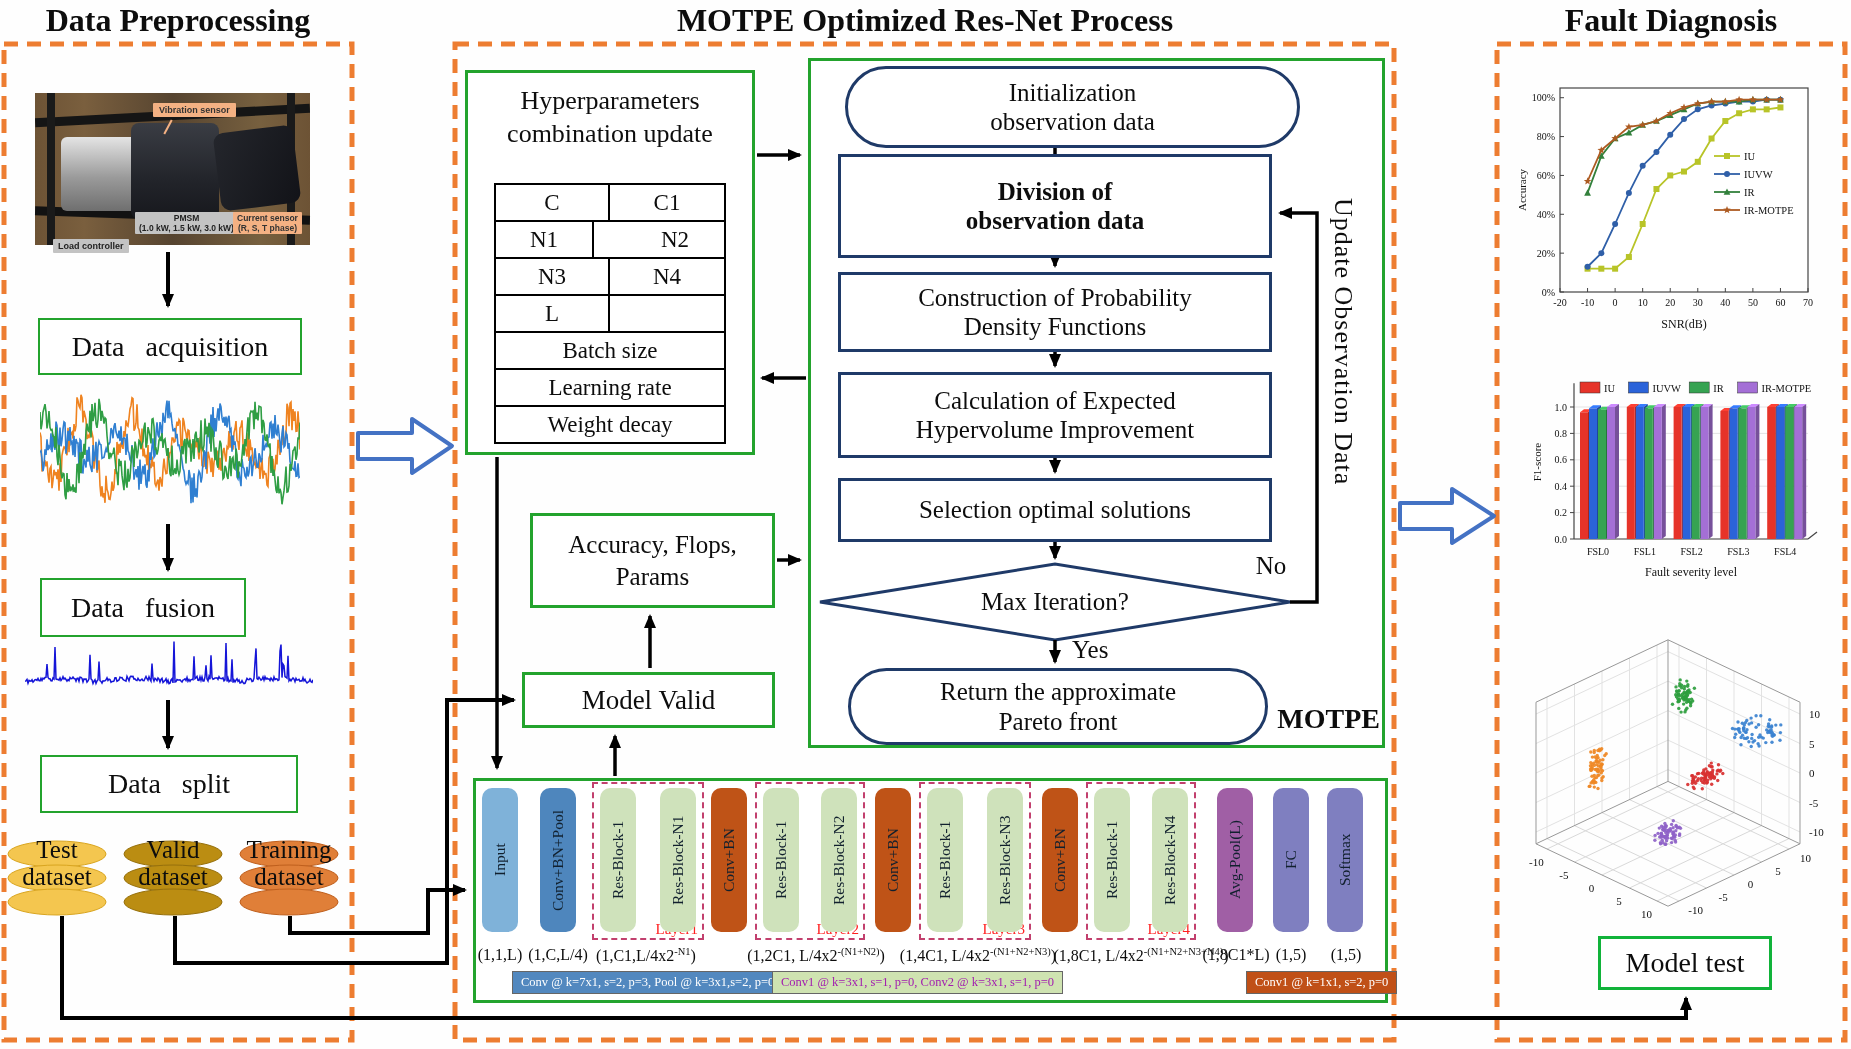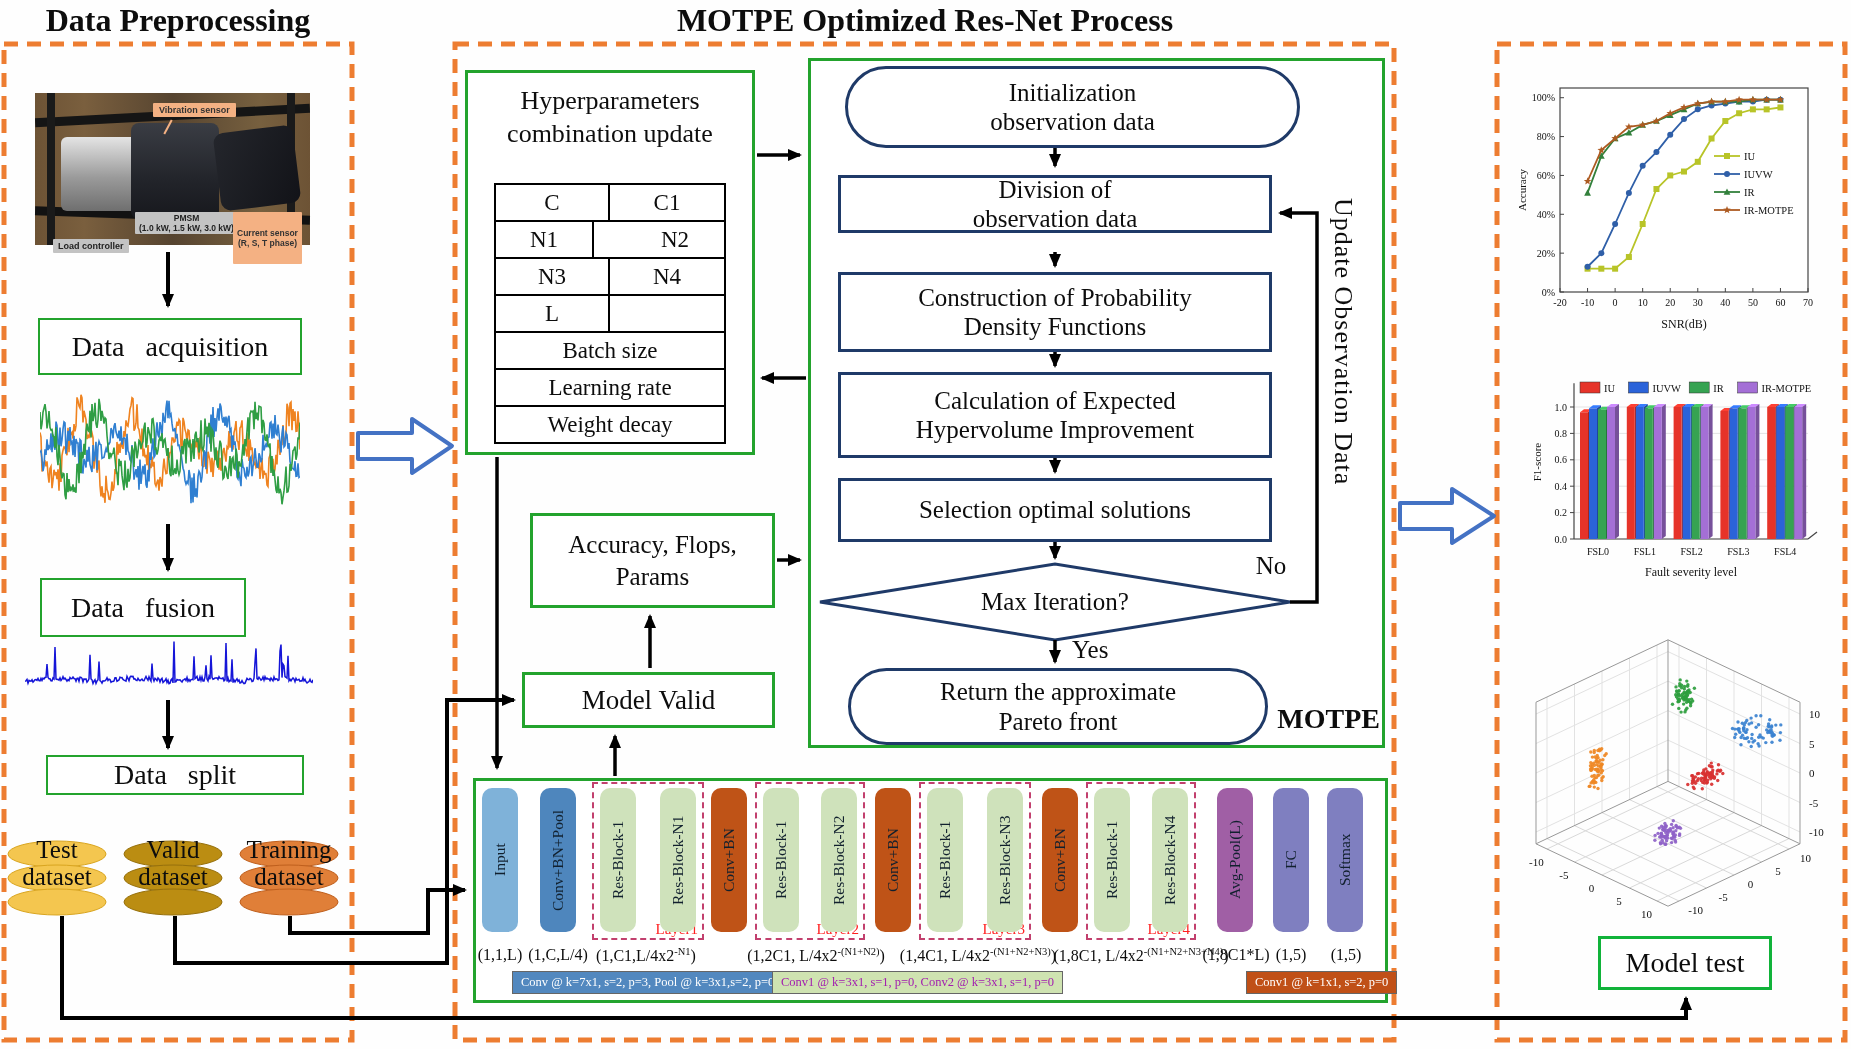--- a/index.html
+++ b/index.html
@@ -73,53 +73,54 @@
       <polyline points="1025,860 1039,860" fill="none" stroke="#000" stroke-width="2.5" marker-end="url(#ah)"></polyline>
       <polyline points="1080,860 1091,860" fill="none" stroke="#000" stroke-width="2.5" marker-end="url(#ah)"></polyline>
       <polyline points="1132,860 1149,860" fill="none" stroke="#000" stroke-width="2.5" stroke-dasharray="5 4" marker-end="url(#ah)"></polyline>
       <polyline points="1190,860 1214,860" fill="none" stroke="#000" stroke-width="2.5" marker-end="url(#ah)"></polyline>
       <polyline points="1255,860 1270,860" fill="none" stroke="#000" stroke-width="2.5" marker-end="url(#ah)"></polyline>
       <polyline points="1311,860 1324,860" fill="none" stroke="#000" stroke-width="2.5" marker-end="url(#ah)"></polyline>
     </svg>
 
   <div class="ptitle" style="left:178px;top:2px;">Data Preprocessing</div>
   <div class="ptitle" style="left:925px;top:2px;">MOTPE Optimized Res-Net Process</div>
+  <div class="ptitle" style="left:1671px;top:2px;">Fault Diagnosis</div>
 
   <div class="abs" style="left:35px;top:93px;width:275px;height:152px;background:linear-gradient(90deg,#6d5335 0%,#7a5f3e 18%,#564430 50%,#77603f 82%,#6d5335 100%);z-index:5;">
     <div class="abs" style="left:0;top:18px;width:275px;height:9px;background:#151515;transform:rotate(-3deg);"></div>
     <div class="abs" style="left:0;top:118px;width:275px;height:9px;background:#121212;transform:rotate(2deg);"></div>
     <div class="abs" style="left:12px;top:0;width:8px;height:152px;background:#1a1a1a;"></div>
     <div class="abs" style="left:252px;top:0;width:8px;height:152px;background:#1a1a1a;"></div>
     <div class="abs" style="left:26px;top:44px;width:76px;height:74px;border-radius:6px;background:linear-gradient(180deg,#e4e4e4,#9a9a9a 55%,#6f6f6f);"></div>
     <div class="abs" style="left:96px;top:30px;width:88px;height:96px;border-radius:8px;background:linear-gradient(180deg,#3a3d44,#22242a 60%,#17181d);"></div>
     <div class="abs" style="left:182px;top:36px;width:80px;height:78px;border-radius:10px;background:linear-gradient(120deg,#24262c,#121318);transform:rotate(-7deg);"></div>
     <div class="chip salmon" style="left:118px;top:10px;padding:2px 6px;font-size:9px;">Vibration sensor</div>
     <div class="abs" style="left:132px;top:26px;width:2px;height:16px;background:#f4b183;transform:rotate(28deg);z-index:6;"></div>
     <div class="chip gray" style="left:18px;top:126px;padding:2px 5px;font-size:9px;margin-top:20px;">Load controller</div>
     <div class="chip gray" style="left:100px;top:119px;padding:1px 4px;font-size:8.5px;line-height:1.2;">PMSM
 (1.0 kW, 1.5 kW, 3.0 kW)</div>
-    <div class="chip salmon" style="left:198px;top:119px;padding:16px 4px;font-size:8.5px;line-height:1.2;">Current sensor
+    <div class="chip salmon" style="left:198px;top:119px;padding:1px 4px;font-size:8.5px;line-height:1.2;">Current sensor
 (R, S, T phase)</div>
   </div>
 
   <div class="gbox step" style="left:38px;top:318px;width:264px;height:57px;border-width:2.5px;">Data   acquisition</div>
 
   <svg id="sig3" class="abs" style="left:40px;top:378px;z-index:5;" width="260" height="142">
       <polyline points="0,54.4 1,59.2 2,93.5 3,87.3 4,84.3 5,83.4 6,88.4 7,83.4 8,96.4 9,104.6 10,90.4 11,88.4 12,110.1 13,102.4 14,91.7 15,97.3 16,94.1 17,101.1 18,91.4 19,112.6 20,85.3 21,103.9 22,77.4 23,72.3 24,68.9 25,69.6 26,74.3 27,77.3 28,49.7 29,74.1 30,57.8 31,56.1 32,54.4 33,60.7 34,46.0 35,53.4 36,47.9 37,19.4 38,22.6 39,28.1 40,30.2 41,16.7 42,19.9 43,44.4 44,32.8 45,37.2 46,41.6 47,61.2 48,56.6 49,60.2 50,52.4 51,57.8 52,55.0 53,59.6 54,90.8 55,75.4 56,75.4 57,94.8 58,88.7 59,82.5 60,107.6 61,118.5 62,108.2 63,119.5 64,115.0 65,124.8 66,97.7 67,111.3 68,114.4 69,121.2 70,121.5 71,114.8 72,103.6 73,112.8 74,109.2 75,91.0 76,96.0 77,63.9 78,76.8 79,65.9 80,74.9 81,64.6 82,67.4 83,70.9 84,53.0 85,58.7 86,42.3 87,47.0 88,48.1 89,40.2 90,30.9 91,27.7 92,19.8 93,20.7 94,52.8 95,50.4 96,45.2 97,26.4 98,49.5 99,51.5 100,58.7 101,71.5 102,50.6 103,78.3 104,70.5 105,79.4 106,76.8 107,87.3 108,67.1 109,99.2 110,85.5 111,90.2 112,78.6 113,88.6 114,83.8 115,105.5 116,108.0 117,104.2 118,101.6 119,112.6 120,99.0 121,102.4 122,108.6 123,91.2 124,80.5 125,90.6 126,95.6 127,95.2 128,70.2 129,80.2 130,75.0 131,74.2 132,60.0 133,60.0 134,64.2 135,63.4 136,51.1 137,43.6 138,47.9 139,41.5 140,43.2 141,68.5 142,71.6 143,39.9 144,43.6 145,51.6 146,55.1 147,63.6 148,52.0 149,52.7 150,68.4 151,66.9 152,71.3 153,63.6 154,74.2 155,62.6 156,69.4 157,61.8 158,71.4 159,81.4 160,59.3 161,66.6 162,87.5 163,88.8 164,88.2 165,77.5 166,75.9 167,95.8 168,73.7 169,77.9 170,82.1 171,94.3 172,79.7 173,99.0 174,84.2 175,79.8 176,75.9 177,81.8 178,72.6 179,91.7 180,79.9 181,92.8 182,86.5 183,73.4 184,69.9 185,77.3 186,83.7 187,69.3 188,71.4 189,53.1 190,69.8 191,58.2 192,64.4 193,71.7 194,54.6 195,50.8 196,43.1 197,62.8 198,64.1 199,71.9 200,50.0 201,48.4 202,42.4 203,65.3 204,73.3 205,69.7 206,72.6 207,78.7 208,55.4 209,82.9 210,61.2 211,72.1 212,69.3 213,82.5 214,86.3 215,84.0 216,89.6 217,88.2 218,89.3 219,80.2 220,100.9 221,90.5 222,80.0 223,100.7 224,92.6 225,96.1 226,95.8 227,106.9 228,108.4 229,80.1 230,77.0 231,81.5 232,87.5 233,80.7 234,95.7 235,91.1 236,76.9 237,86.5 238,61.8 239,65.7 240,77.0 241,65.2 242,66.0 243,47.1 244,63.8 245,63.1 246,56.4 247,25.7 248,29.6 249,48.2 250,25.3 251,24.1 252,52.3 253,31.1 254,42.9 255,33.3 256,53.3 257,53.1 258,33.4 259,49.8 260,71.4" fill="none" stroke="#ef8320" stroke-width="1.6"></polyline>
       <polyline points="0,74.4 1,72.9 2,81.2 3,93.1 4,87.8 5,71.4 6,76.9 7,61.4 8,72.1 9,68.4 10,70.1 11,55.4 12,74.1 13,56.5 14,68.2 15,71.7 16,43.6 17,47.6 18,65.1 19,70.5 20,49.5 21,68.3 22,61.8 23,51.1 24,43.9 25,44.9 26,75.7 27,66.6 28,52.9 29,62.9 30,49.0 31,65.5 32,63.8 33,77.3 34,57.8 35,78.9 36,61.0 37,64.7 38,64.9 39,89.2 40,61.6 41,62.8 42,94.7 43,94.9 44,80.9 45,84.6 46,89.5 47,71.7 48,83.7 49,68.7 50,86.3 51,90.3 52,94.0 53,67.1 54,83.3 55,75.6 56,63.8 57,92.1 58,68.7 59,63.3 60,66.2 61,66.8 62,80.3 63,79.6 64,79.4 65,74.6 66,70.7 67,74.4 68,65.2 69,66.0 70,64.2 71,50.2 72,52.4 73,60.3 74,48.5 75,45.2 76,53.8 77,57.3 78,60.3 79,52.5 80,63.1 81,48.3 82,66.6 83,60.8 84,59.9 85,60.3 86,77.0 87,55.8 88,72.9 89,75.0 90,81.7 91,83.2 92,67.1 93,81.3 94,101.6 95,95.9 96,91.2 97,99.3 98,88.0 99,111.7 100,81.6 101,106.0 102,95.5 103,87.8 104,96.4 105,86.4 106,106.5 107,109.8 108,91.9 109,103.4 110,74.3 111,82.0 112,68.3 113,60.4 114,79.2 115,77.5 116,55.2 117,44.3 118,56.8 119,59.5 120,44.1 121,48.6 122,59.4 123,34.9 124,41.5 125,44.7 126,30.0 127,22.5 128,40.2 129,22.9 130,38.2 131,36.2 132,45.4 133,52.6 134,52.6 135,50.1 136,60.4 137,55.7 138,67.4 139,67.0 140,71.5 141,75.5 142,82.7 143,90.2 144,93.2 145,102.7 146,106.1 147,103.6 148,105.3 149,92.0 150,98.0 151,125.1 152,99.6 153,124.4 154,95.2 155,119.0 156,110.4 157,119.4 158,98.6 159,93.2 160,95.2 161,104.5 162,98.9 163,84.0 164,72.2 165,74.6 166,91.3 167,57.9 168,55.1 169,53.9 170,65.8 171,36.6 172,56.9 173,29.1 174,58.9 175,40.1 176,53.5 177,39.3 178,30.4 179,42.7 180,25.6 181,29.0 182,39.9 183,44.7 184,38.9 185,48.0 186,38.5 187,49.5 188,40.4 189,37.9 190,53.2 191,51.3 192,73.6 193,57.4 194,66.9 195,63.2 196,75.1 197,99.1 198,100.9 199,93.6 200,101.3 201,108.1 202,81.2 203,88.9 204,90.3 205,97.9 206,99.7 207,88.9 208,98.5 209,94.5 210,80.8 211,78.9 212,98.1 213,88.6 214,81.8 215,70.2 216,80.8 217,89.1 218,89.2 219,75.2 220,78.2 221,84.4 222,80.8 223,56.8 224,72.5 225,68.7 226,66.1 227,69.2 228,59.7 229,59.0 230,45.2 231,44.1 232,60.7 233,45.5 234,60.2 235,37.1 236,55.6 237,56.8 238,46.7 239,55.7 240,64.4 241,74.4 242,55.7 243,48.0 244,69.0 245,67.8 246,54.9 247,57.0 248,70.8 249,65.1 250,83.5 251,86.8 252,90.3 253,90.6 254,91.8 255,83.2 256,98.2 257,98.0 258,85.2 259,99.4 260,98.5" fill="none" stroke="#2f7fd1" stroke-width="1.6"></polyline>
       <polyline points="0,34.0 1,51.3 2,45.7 3,34.2 4,30.3 5,26.1 6,33.8 7,50.4 8,44.2 9,33.0 10,49.6 11,52.1 12,51.5 13,58.2 14,58.8 15,70.0 16,49.4 17,78.1 18,87.1 19,66.7 20,79.0 21,94.8 22,100.4 23,95.3 24,96.0 25,116.9 26,121.3 27,95.1 28,114.2 29,101.1 30,113.2 31,109.9 32,112.0 33,106.3 34,114.0 35,109.5 36,114.8 37,86.6 38,86.3 39,105.3 40,74.4 41,95.3 42,73.9 43,80.4 44,65.7 45,76.9 46,52.4 47,45.6 48,52.5 49,53.5 50,32.9 51,59.5 52,26.0 53,43.0 54,37.6 55,24.9 56,45.7 57,49.9 58,41.6 59,20.8 60,27.4 61,43.0 62,32.9 63,38.3 64,45.6 65,39.9 66,41.1 67,57.5 68,68.4 69,81.0 70,74.8 71,78.8 72,75.9 73,75.4 74,69.6 75,80.6 76,91.7 77,95.7 78,107.1 79,80.8 80,88.2 81,82.8 82,97.4 83,105.0 84,112.2 85,82.5 86,104.8 87,109.7 88,90.9 89,103.6 90,99.9 91,84.9 92,68.4 93,72.3 94,88.9 95,63.6 96,68.5 97,80.3 98,73.9 99,62.5 100,63.6 101,70.7 102,66.1 103,63.4 104,49.2 105,44.6 106,69.7 107,65.0 108,49.1 109,53.3 110,57.8 111,65.4 112,41.1 113,40.5 114,48.5 115,71.0 116,70.3 117,76.6 118,72.1 119,62.4 120,59.7 121,63.0 122,55.2 123,69.9 124,62.0 125,60.9 126,69.9 127,78.0 128,70.0 129,83.9 130,95.5 131,98.2 132,67.6 133,97.0 134,94.4 135,90.3 136,96.0 137,81.5 138,92.6 139,96.7 140,93.2 141,75.8 142,68.0 143,76.3 144,63.4 145,61.0 146,85.5 147,60.4 148,63.5 149,69.4 150,61.5 151,83.7 152,74.5 153,61.1 154,81.0 155,57.2 156,53.7 157,64.1 158,60.0 159,74.5 160,68.9 161,42.2 162,69.9 163,72.5 164,67.2 165,40.6 166,56.3 167,48.7 168,59.2 169,44.8 170,49.4 171,73.6 172,51.4 173,53.4 174,69.2 175,82.3 176,69.2 177,86.1 178,89.8 179,72.2 180,62.7 181,65.8 182,82.3 183,100.8 184,99.5 185,87.8 186,90.3 187,98.1 188,100.9 189,88.8 190,78.0 191,98.3 192,80.7 193,79.2 194,90.0 195,91.1 196,70.6 197,76.9 198,99.7 199,83.3 200,87.6 201,88.0 202,78.0 203,66.3 204,77.6 205,61.1 206,68.4 207,52.8 208,39.2 209,61.5 210,35.9 211,33.0 212,33.8 213,33.0 214,51.3 215,23.7 216,41.1 217,34.5 218,42.4 219,28.2 220,28.6 221,29.2 222,55.1 223,41.9 224,45.3 225,61.9 226,62.5 227,56.3 228,66.9 229,68.5 230,65.4 231,94.9 232,78.1 233,98.0 234,91.6 235,101.7 236,111.9 237,114.9 238,98.4 239,115.4 240,110.8 241,114.6 242,126.3 243,119.3 244,112.9 245,103.0 246,88.6 247,114.0 248,113.6 249,108.0 250,85.8 251,92.8 252,85.4 253,72.7 254,71.4 255,68.6 256,81.8 257,76.5 258,59.2 259,61.5 260,44.6" fill="none" stroke="#2f9e44" stroke-width="1.6"></polyline>
     </svg>
 
   <div class="gbox step" style="left:40px;top:578px;width:206px;height:59px;border-width:2.5px;">Data   fusion</div>
 
   <svg id="sigf" class="abs" style="left:25px;top:638px;z-index:5;" width="288" height="58">
       <polyline points="0,43.4 1,42.8 2,41.5 3,45.2 4,42.4 5,43.0 6,43.1 7,41.7 8,44.1 9,42.9 10,41.8 11,41.6 12,42.4 13,40.4 14,42.7 15,42.9 16,40.4 17,42.5 18,40.2 19,41.0 20,39.5 21,39.4 22,26.0 23,39.3 24,40.8 25,40.8 26,42.8 27,43.0 28,40.0 29,41.0 30,8.9 31,41.0 32,41.5 33,41.3 34,42.2 35,39.9 36,42.4 37,41.1 38,38.7 39,41.0 40,40.1 41,41.5 42,43.1 43,41.6 44,42.6 45,39.5 46,40.7 47,40.5 48,39.0 49,40.5 50,40.7 51,43.1 52,40.4 53,40.2 54,43.2 55,39.1 56,39.4 57,40.3 58,43.9 59,41.0 60,41.3 61,41.0 62,44.2 63,42.9 64,40.9 65,16.7 66,40.9 67,41.8 68,45.4 69,43.1 70,41.7 71,45.4 72,42.9 73,41.7 74,23.6 75,42.7 76,43.4 77,45.1 78,42.9 79,43.0 80,42.9 81,41.9 82,39.9 83,42.4 84,41.1 85,41.6 86,44.3 87,43.4 88,43.4 89,43.0 90,39.8 91,39.8 92,43.3 93,42.6 94,41.9 95,39.1 96,39.8 97,39.6 98,41.4 99,42.1 100,42.5 101,43.1 102,38.3 103,40.5 104,42.8 105,39.2 106,38.1 107,38.6 108,38.4 109,41.1 110,40.8 111,42.1 112,42.6 113,40.3 114,41.9 115,42.7 116,41.8 117,41.0 118,42.6 119,42.7 120,40.5 121,38.5 122,40.7 123,42.3 124,38.9 125,41.4 126,43.2 127,25.6 128,40.3 129,43.1 130,40.3 131,41.3 132,42.6 133,39.9 134,41.1 135,44.1 136,41.5 137,40.4 138,44.5 139,43.4 140,42.6 141,40.7 142,44.5 143,42.2 144,45.7 145,45.3 146,42.0 147,40.9 148,44.9 149,3.5 150,44.0 151,43.7 152,41.5 153,41.9 154,42.0 155,41.9 156,43.1 157,44.0 158,42.1 159,41.6 160,40.8 161,42.5 162,39.5 163,43.3 164,41.5 165,43.3 166,41.6 167,41.4 168,41.7 169,18.4 170,40.6 171,39.7 172,38.4 173,42.3 174,42.5 175,38.8 176,42.4 177,38.9 178,42.9 179,42.9 180,39.0 181,27.2 182,41.1 183,42.9 184,38.5 185,41.3 186,17.2 187,39.3 188,41.2 189,40.8 190,40.1 191,40.0 192,39.8 193,41.4 194,38.7 195,40.4 196,40.5 197,40.6 198,39.8 199,42.9 200,41.9 201,5.1 202,43.5 203,40.0 204,43.7 205,42.5 206,42.9 207,21.2 208,44.6 209,42.0 210,43.9 211,42.1 212,40.7 213,43.3 214,42.1 215,45.0 216,44.6 217,42.7 218,44.6 219,45.6 220,45.3 221,42.9 222,40.5 223,41.6 224,41.7 225,40.5 226,41.0 227,43.5 228,43.1 229,40.2 230,24.1 231,10.4 232,40.6 233,41.4 234,39.3 235,40.6 236,42.1 237,41.2 238,38.9 239,42.1 240,38.7 241,41.1 242,40.1 243,41.2 244,40.9 245,42.5 246,40.1 247,41.5 248,42.8 249,38.9 250,41.6 251,40.8 252,41.0 253,42.5 254,41.9 255,13.0 256,6.5 257,39.6 258,26.1 259,27.8 260,38.5 261,39.3 262,40.2 263,17.9 264,42.8 265,41.4 266,42.8 267,41.2 268,40.0 269,41.1 270,43.7 271,40.4 272,42.1 273,41.9 274,41.3 275,43.3 276,42.8 277,43.0 278,39.8 279,42.9 280,41.4 281,43.7 282,45.0 283,44.2 284,43.5 285,41.3 286,43.8 287,44.4 288,41.8" fill="none" stroke="#1515d8" stroke-width="1.5"></polyline>
     </svg>
 
-  <div class="gbox step" style="left:46px;top:755px;width:258px;height:40px;border-width:2.5px;">Data   split</div>
+  <div class="gbox step" style="left:40px;top:755px;width:258px;height:58px;border-width:2.5px;">Data   split</div>
 
   <div id="cylinders">
       <svg width="104" height="82" style="position: absolute; left: 5px; top: 838px; z-index: 10;">
         <ellipse cx="52" cy="16" rx="49" ry="13" fill="#f4c64f" stroke="#d9a520" stroke-width="1"></ellipse>
         <ellipse cx="52" cy="40" rx="49" ry="13" fill="#f4c64f" stroke="#d9a520" stroke-width="1"></ellipse>
         <ellipse cx="52" cy="64" rx="49" ry="13" fill="#f4c64f" stroke="#d9a520" stroke-width="1"></ellipse>
       </svg>
       <svg width="104" height="82" style="position: absolute; left: 121px; top: 838px; z-index: 10;">
         <ellipse cx="52" cy="16" rx="49" ry="13" fill="#bb8d12" stroke="#96700c" stroke-width="1"></ellipse>
         <ellipse cx="52" cy="40" rx="49" ry="13" fill="#bb8d12" stroke="#96700c" stroke-width="1"></ellipse>
@@ -168,21 +169,21 @@
     <div style="font-size:25px;line-height:1.25;white-space:pre-line;">Accuracy, Flops,
 Params</div>
   </div>
 
   <div class="gbox" style="left:522px;top:672px;width:253px;height:56px;font-size:27px;">Model Valid</div>
 
   <div class="abs" style="left:808px;top:58px;width:577px;height:690px;border:3px solid #23a32d;z-index:4;box-sizing:border-box;background:#fff;"></div>
 
   <div class="nbox" style="left:845px;top:66px;width:455px;height:82px;border-radius:42px;">Initialization
 observation data</div>
-  <div class="nbox" style="left:838px;top:175px;width:434px;height:58px;">Division of
+  <div class="nbox" style="left:838px;top:154px;width:434px;height:104px;font-weight:bold;">Division of
 observation data</div>
   <div class="nbox" style="left:838px;top:272px;width:434px;height:80px;">Construction of Probability
 Density Functions</div>
   <div class="nbox" style="left:838px;top:372px;width:434px;height:86px;">Calculation of Expected
 Hypervolume Improvement</div>
   <div class="nbox" style="left:838px;top:478px;width:434px;height:64px;">Selection  optimal solutions</div>
   <div class="flowtext" style="left:905px;top:572px;width:300px;height:60px;">Max Iteration?</div>
   <div class="flowtext" style="left:1072px;top:636px;width:60px;height:28px;justify-content:flex-start;">Yes</div>
   <div class="flowtext" style="left:1246px;top:552px;width:50px;height:28px;">No</div>
   <div class="nbox" style="left:848px;top:668px;width:420px;height:77px;border-radius:40px;">Return the approximate

